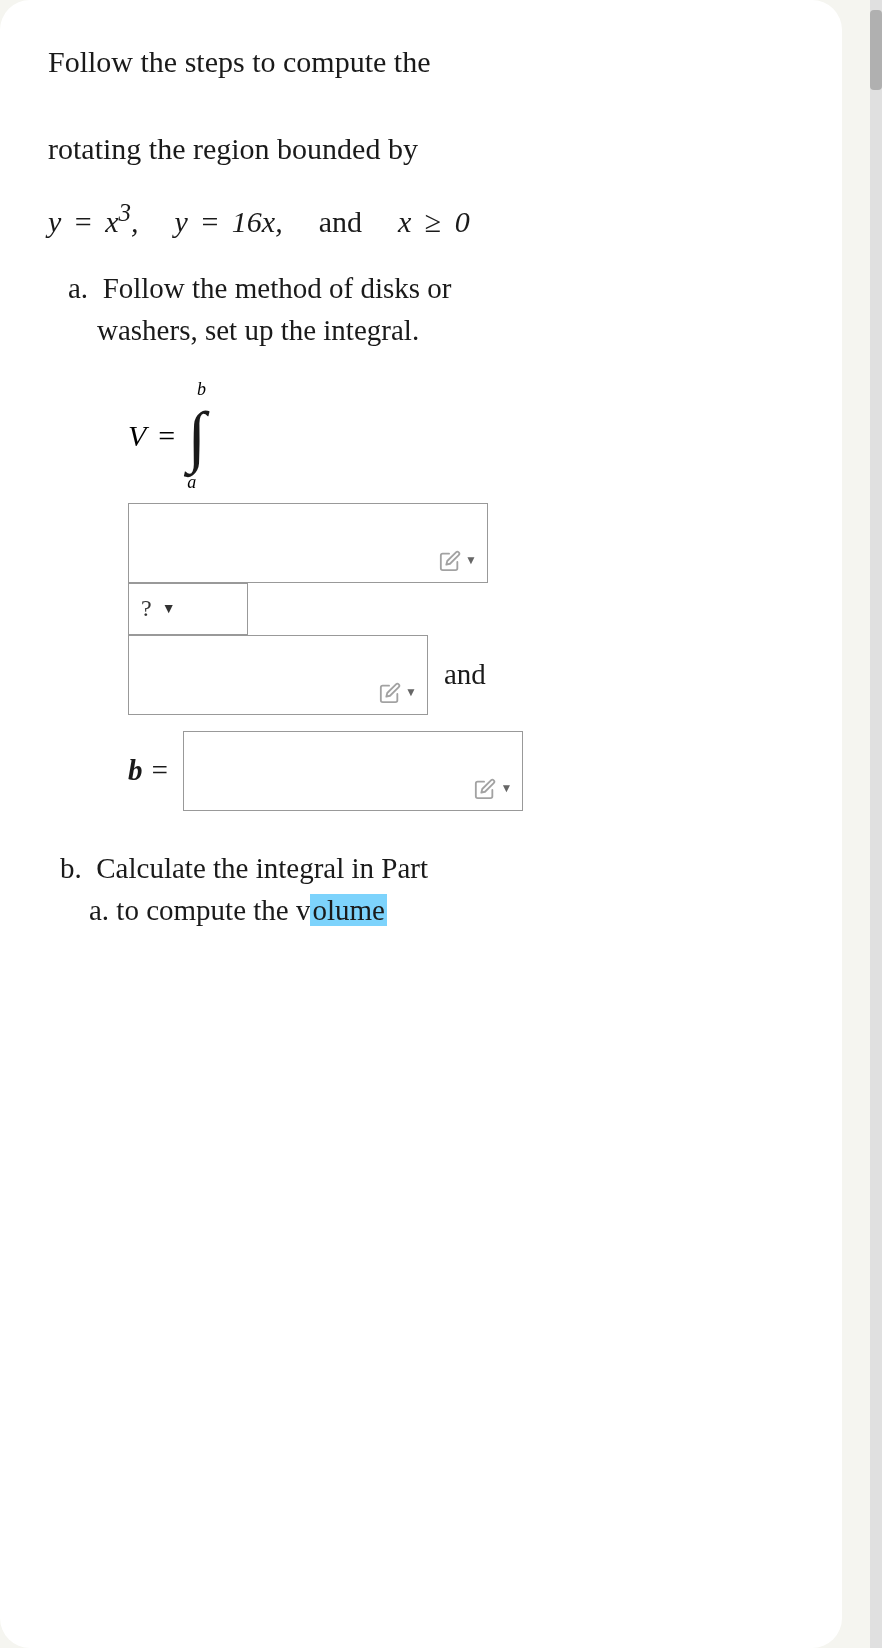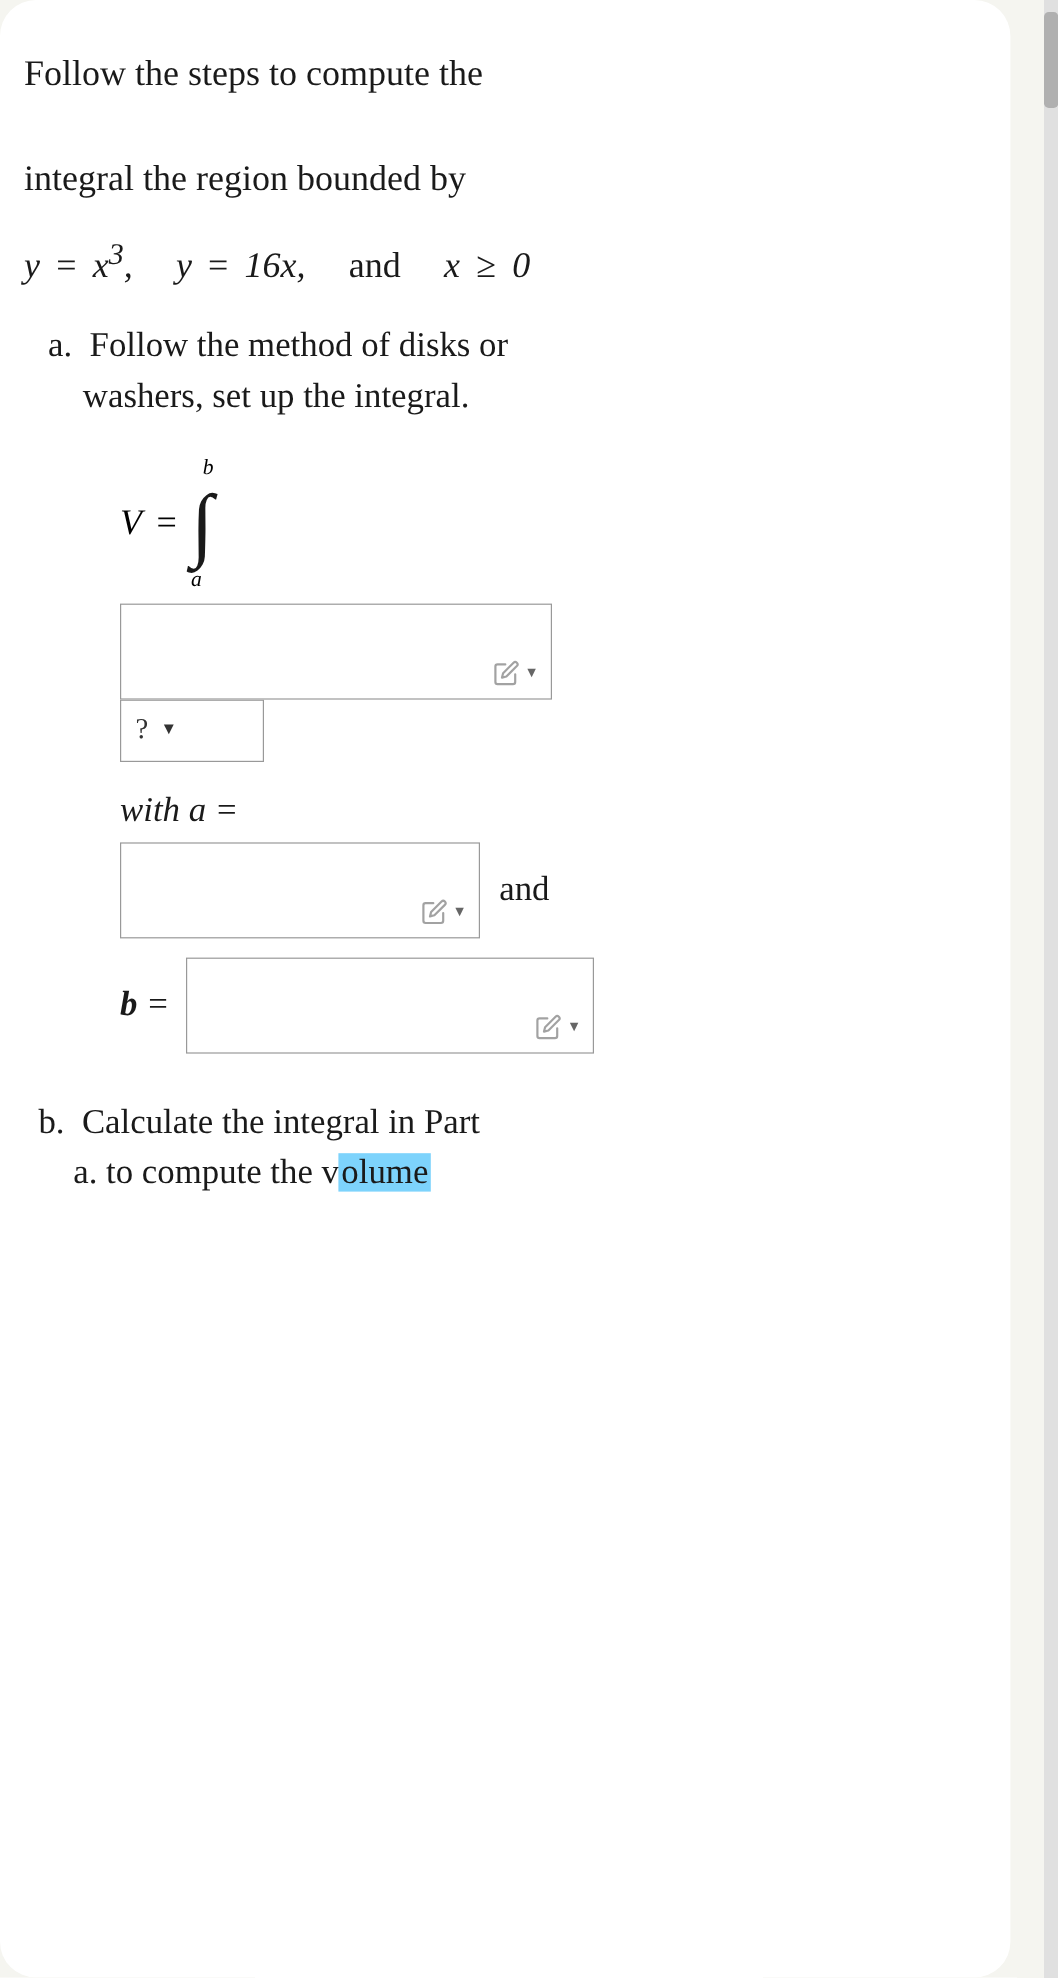--- a/index.html
+++ b/index.html
@@ -14,21 +14,21 @@
       width: 882px;
       min-height: 1648px;
       display: flex;
       flex-direction: column;
     }
 
     .page-container {
       background: #ffffff;
       width: 842px;
       min-height: 1648px;
-      padding: 40px 48px 40px 20px;
+      padding: 40px 48px 40px 48px;
       position: relative;
       border-radius: 30px;
     }
 
     .scrollbar {
       width: 12px;
       background: #e0e0e0;
       position: fixed;
       right: 0;
       top: 0;
@@ -271,21 +271,21 @@
   </style>
 </head>
 <body>
 
 <div style="display:flex; flex-direction:row; width:882px; min-height:1648px;">
   <div class="page-container">
 
     <div class="main-text">
       <span>Follow the steps to compute the</span><br>
       <br>
-      <span>integral the region bounded by</span>
+      <span>rotating the region bounded by</span>
     </div>
 
     <div class="equation-line">
       <span class="eq-item">
         <span class="math-var">y</span>
         <span style="font-style:normal;">&nbsp;=&nbsp;</span>
         <span class="math-var"><em>x</em><sup>3</sup>,</span>
       </span>
       <span class="eq-item">
         <span class="math-var">y</span>
@@ -324,23 +324,20 @@
         </svg>
         <span style="font-size:12px; color:#666;">▼</span>
       </div>
     </div>
 
     <div class="dropdown-box">
       <span class="dropdown-question">?</span>
       <span class="dropdown-arrow">▼</span>
     </div>
 
-    <div class="with-a-line">
-      <span>with a =</span>
-    </div>
 
     <div class="with-a-row">
       <div class="input-box-a">
         <div class="pencil-icon" style="position:absolute; right:10px; bottom:10px; display:flex; align-items:center; gap:4px;">
           <svg class="pencil-svg" viewBox="0 0 24 24" fill="none" stroke="#666" stroke-width="2" stroke-linecap="round" stroke-linejoin="round">
             <path d="M11 4H4a2 2 0 0 0-2 2v14a2 2 0 0 0 2 2h14a2 2 0 0 0 2-2v-7"></path>
             <path d="M18.5 2.5a2.121 2.121 0 0 1 3 3L12 15l-4 1 1-4 9.5-9.5z"></path>
           </svg>
           <span style="font-size:12px; color:#666;">▼</span>
         </div>

